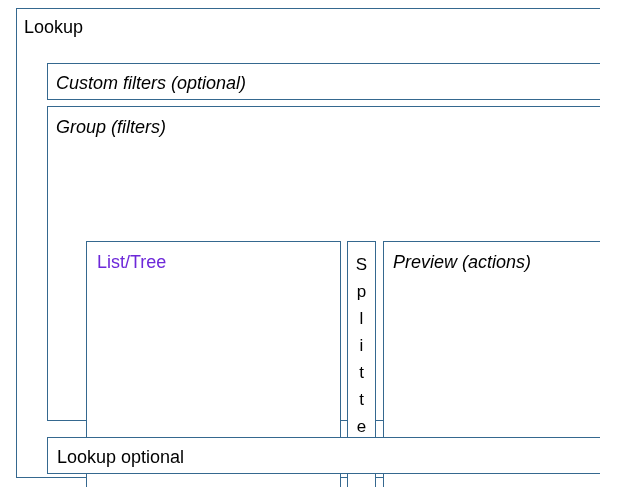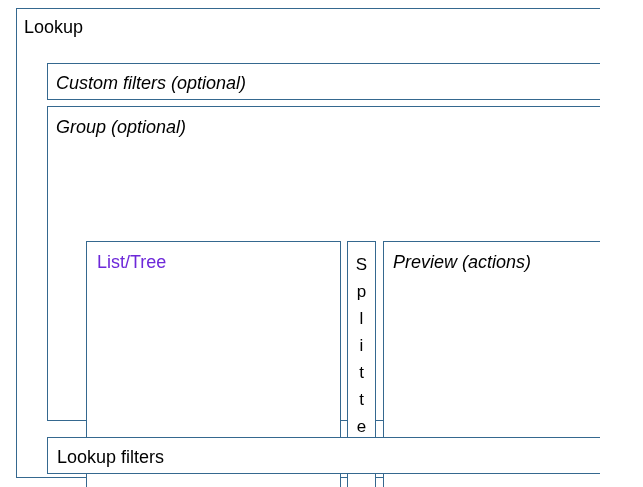--- a/index.html
+++ b/index.html
@@ -148,21 +148,21 @@
 
   <div class="box" id="outer-box" style="border-color: rgb(53, 104, 143);">
 
     <span class="box-label label-regular" id="lookup-title" style="font-style: normal; color: rgb(0, 0, 0);">Lookup</span>
 
     <div class="box" id="custom-filters-box" style="border-color: rgb(53, 104, 143);">
       <span class="box-label label-italic" id="custom-filters-label" style="font-style: italic; color: rgb(0, 0, 0);">Custom filters (optional)</span>
     </div>
 
     <div class="box" id="group-box" style="border-color: rgb(53, 104, 143);">
-      <span class="box-label label-italic" id="group-label" style="font-style: italic; color: rgb(0, 0, 0);">Group (optional)</span>
+      <span class="box-label label-italic" id="group-label" style="font-style: italic; color: rgb(0, 0, 0);">Group (filters)</span>
 
       <div class="box" id="list-tree-box" style="border-color: rgb(53, 104, 143);">
         <span class="box-label label-regular" id="list-tree-label" style="font-style: normal; color: #6d28d9;">List/Tree</span>
       </div>
 
       <div class="box" id="splitter-box" style="border-color: rgb(53, 104, 143);">
         <span class="box-label label-regular" id="splitter-label" style="font-style: normal; color: rgb(0, 0, 0);">
             <span class="splitter-char">S</span>
             <span class="splitter-char">p</span>
             <span class="splitter-char">l</span>
@@ -173,17 +173,17 @@
             <span class="splitter-char">r</span>
           </span>
       </div>
 
       <div class="box" id="preview-box" style="border-color: rgb(53, 104, 143);">
         <span class="box-label label-italic" id="preview-label" style="font-style: italic; color: rgb(0, 0, 0);">Preview (actions)</span>
       </div>
     </div>
 
     <div class="box" id="lookup-actions-box" style="border-color: rgb(53, 104, 143);">
-      <span class="box-label label-regular" id="lookup-actions-label" style="font-style: normal; color: rgb(0, 0, 0);">Lookup filters</span>
+      <span class="box-label label-regular" id="lookup-actions-label" style="font-style: normal; color: rgb(0, 0, 0);">Lookup optional</span>
     </div>
 
   </div>
 </div>
 
 </body></html>

